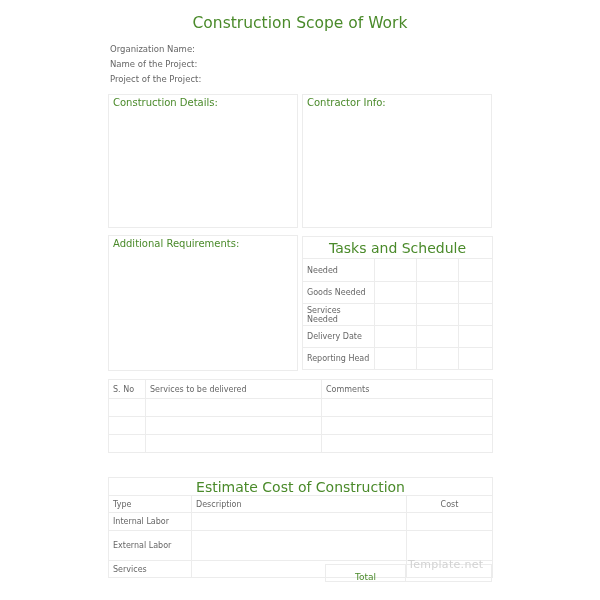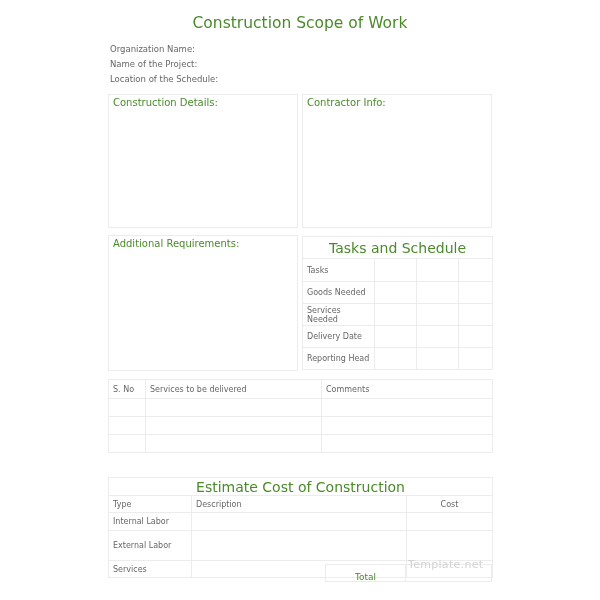--- a/index.html
+++ b/index.html
@@ -13,21 +13,21 @@
   .th-center { text-align:center; color:#4a8a2a; font-size:14px; }
   .watermark { position:absolute; left:408px; top:558px; font-size:11px; color:#d2d2d2; letter-spacing:0.3px; }
 </style>
 </head>
 <body>
 
 <div class="title">Construction Scope of Work</div>
 
 <div class="meta" style="top:44px;">Organization Name:</div>
 <div class="meta" style="top:59px;">Name of the Project:</div>
-<div class="meta" style="top:74px;">Location of the Schedule:</div>
+<div class="meta" style="top:74px;">Project of the Project:</div>
 
 <div class="box" style="left:108px; top:94px; width:190px; height:134px;text-align:center;">
   <div class="box-title">Construction Details:</div>
 </div>
 <div class="box" style="left:302px; top:94px; width:190px; height:134px;">
   <div class="box-title">Contractor Info:</div>
 </div>
 
 <div class="box" style="left:108px; top:235px; width:190px; height:136px;">
   <div class="box-title">Additional Requirements:</div>
@@ -38,21 +38,21 @@
       <col style="width:72px">
       <col style="width:42px">
       <col style="width:42px">
       <col style="width:34px">
     </colgroup>
   <tbody>
       <tr style="height:22px;">
         <th colspan="4" class="th-center">Tasks and Schedule</th>
       </tr>
   <tr style="height:23px;">
-        <td>Tasks</td>
+        <td>Needed</td>
         <td></td>
         <td></td>
         <td></td>
       </tr>
   <tr style="height:22px;">
         <td>Goods Needed</td>
         <td></td>
         <td></td>
         <td></td>
       </tr>

